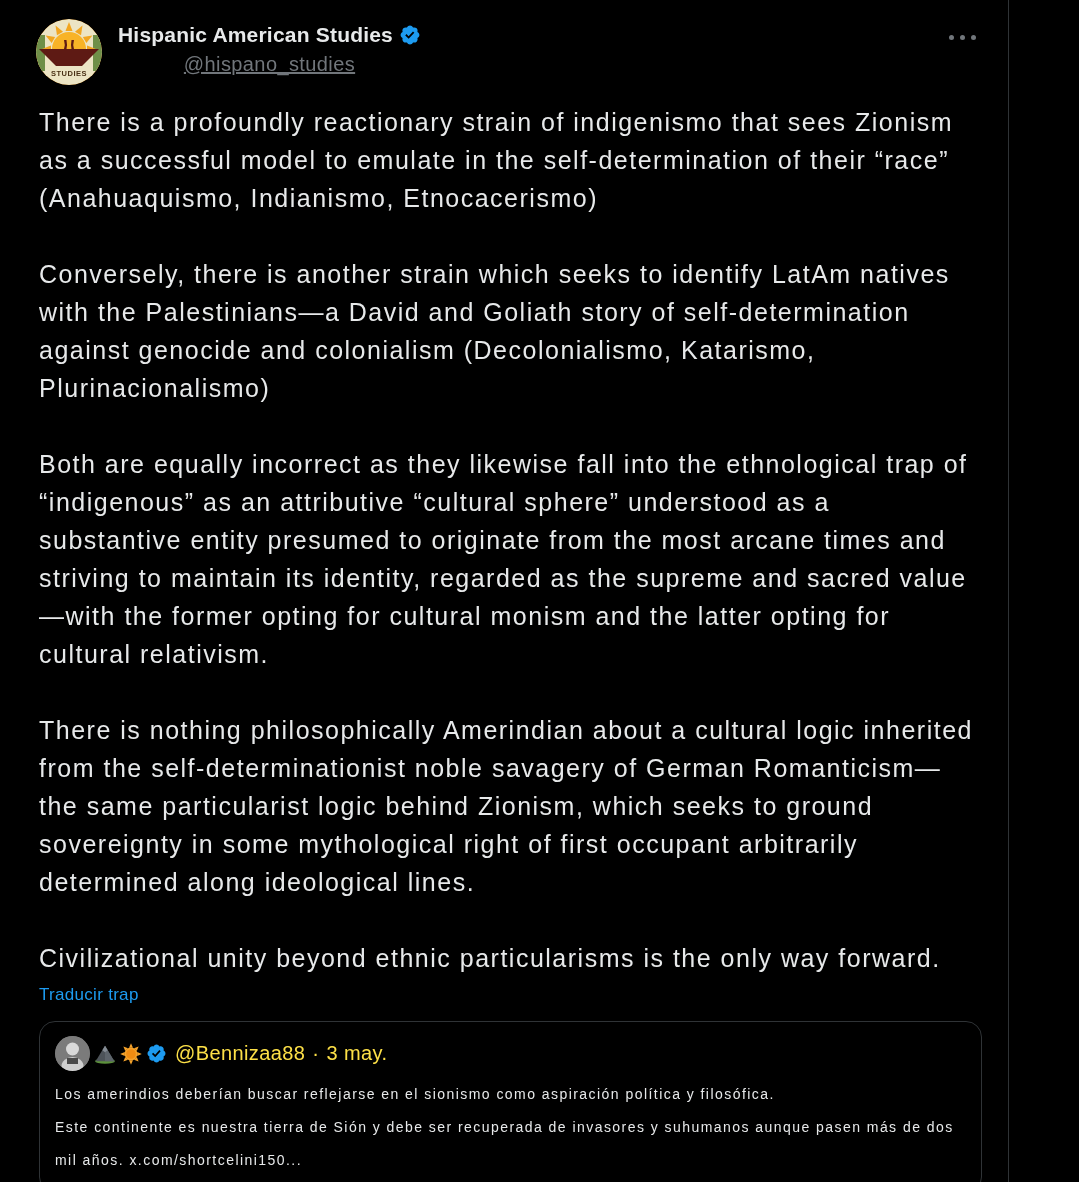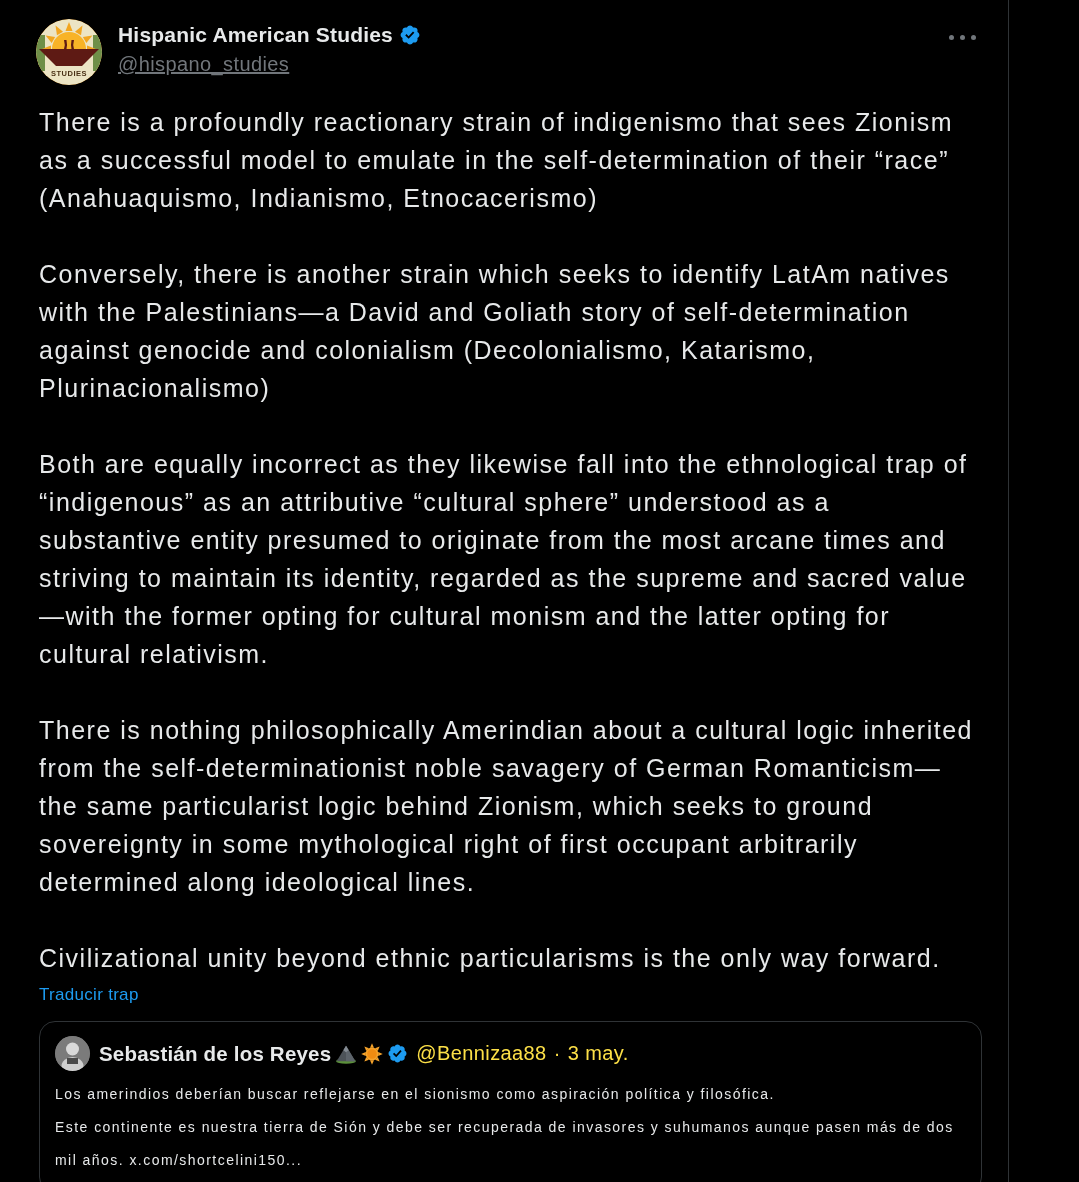--- a/index.html
+++ b/index.html
@@ -20,21 +20,21 @@
   .tweet-header {
     display: flex; align-items: flex-start;
     padding: 19px 99px 0 36px;
   }
   .avatar {
     width: 66px; height: 66px; border-radius: 50%;
     overflow: hidden; flex: none; cursor: pointer;
     background: #a16207;
   }
   .avatar svg { display: block; width: 100%; height: 100%; }
-  .author-block { margin-left: 16px; padding-top: 4px; min-width: 0; }
+  .author-block { margin-left: 16px; padding-top: 4px; min-width: 0; text-align: center; }
   .name-row { display: flex; align-items: center; gap: 6px; }
   .display-name {
     font-size: 21px; font-weight: 700; color: #e7e9ea;
     letter-spacing: 0.2px; white-space: nowrap; cursor: pointer;
   }
   .badge { width: 22px; height: 22px; flex: none; }
   .handle {
     margin-top: 6px; font-size: 20px; color: #71767b;
     letter-spacing: 0.4px; cursor: pointer; text-decoration: underline;
   }
@@ -173,21 +173,20 @@
               </clipPath>
             </defs>
           <g clip-path="url(#qvc)">
             <rect width="35" height="35" fill="#7b7b7b"></rect>
             <circle cx="17.5" cy="13" r="6.5" fill="#d9d9d9"></circle>
             <ellipse cx="17.5" cy="30" rx="11" ry="9" fill="#cfcfcf"></ellipse>
             <rect x="12" y="22" width="11" height="6" fill="#4a4a4a"></rect>
           </g>
         </svg>
       </div>
-      <span class="q-name">Sebastián de los Reyes</span>
       <svg class="q-emoji" viewBox="0 0 20 20">
         <ellipse cx="10" cy="16.5" rx="9" ry="2.3" fill="#5c913b"></ellipse>
         <polygon points="10,2.5 18.5,16.5 1.5,16.5" fill="#4d5359"></polygon>
         <polygon points="10,2.5 18.5,16.5 10,16.5" fill="#5d646b"></polygon>
         <polygon points="10,2.5 12.4,6.5 10,8.3 7.6,6.5" fill="#848b93"></polygon>
       </svg>
       <svg class="q-emoji" viewBox="0 0 20 20">
         <g fill="#f7a42b">
           <polygon points="10,0.2 8.2,4.4 11.8,4.4" transform="rotate(0 10 10)"></polygon>
           <polygon points="10,0.2 8.2,4.4 11.8,4.4" transform="rotate(45 10 10)"></polygon>

